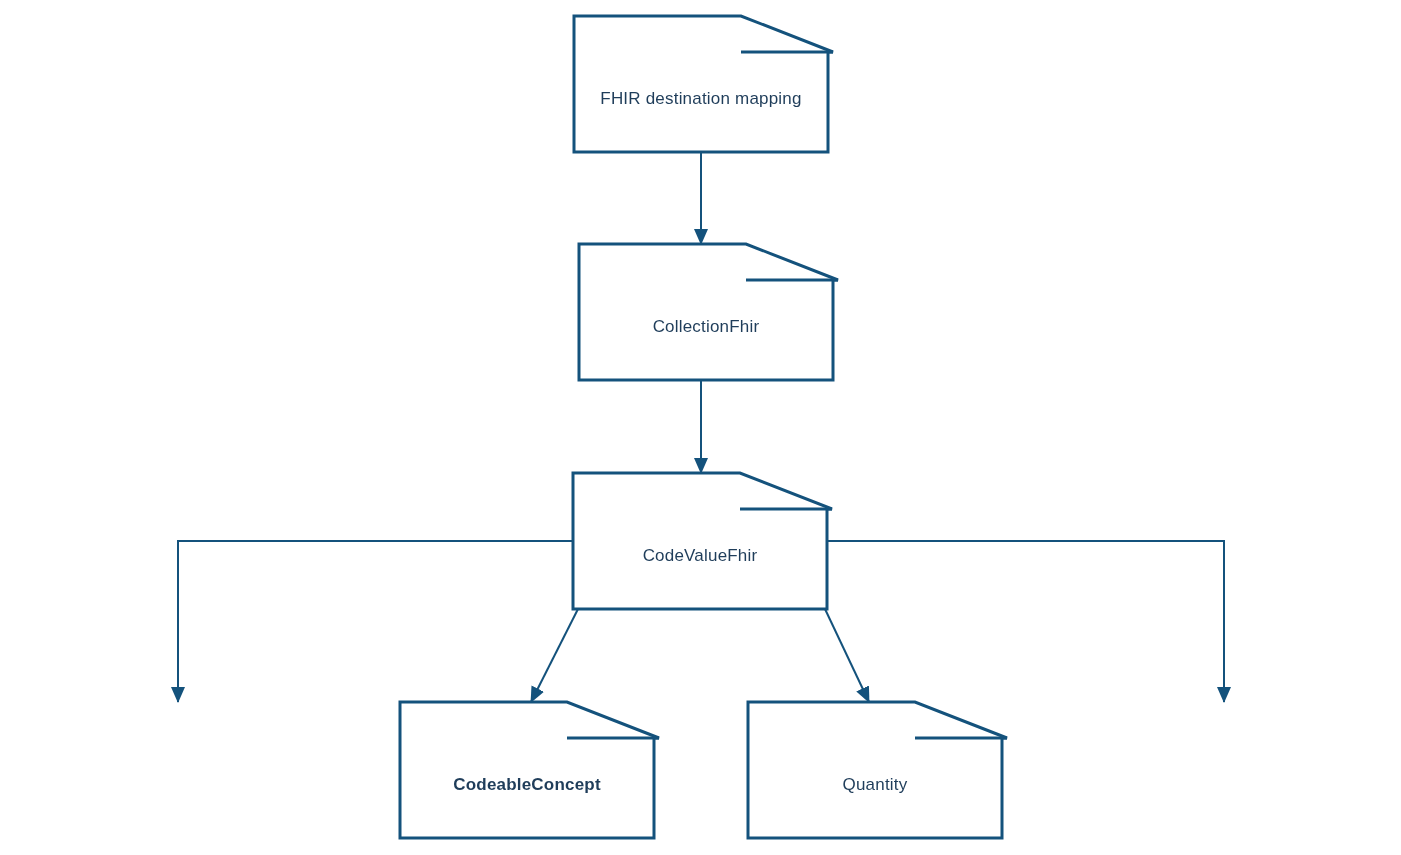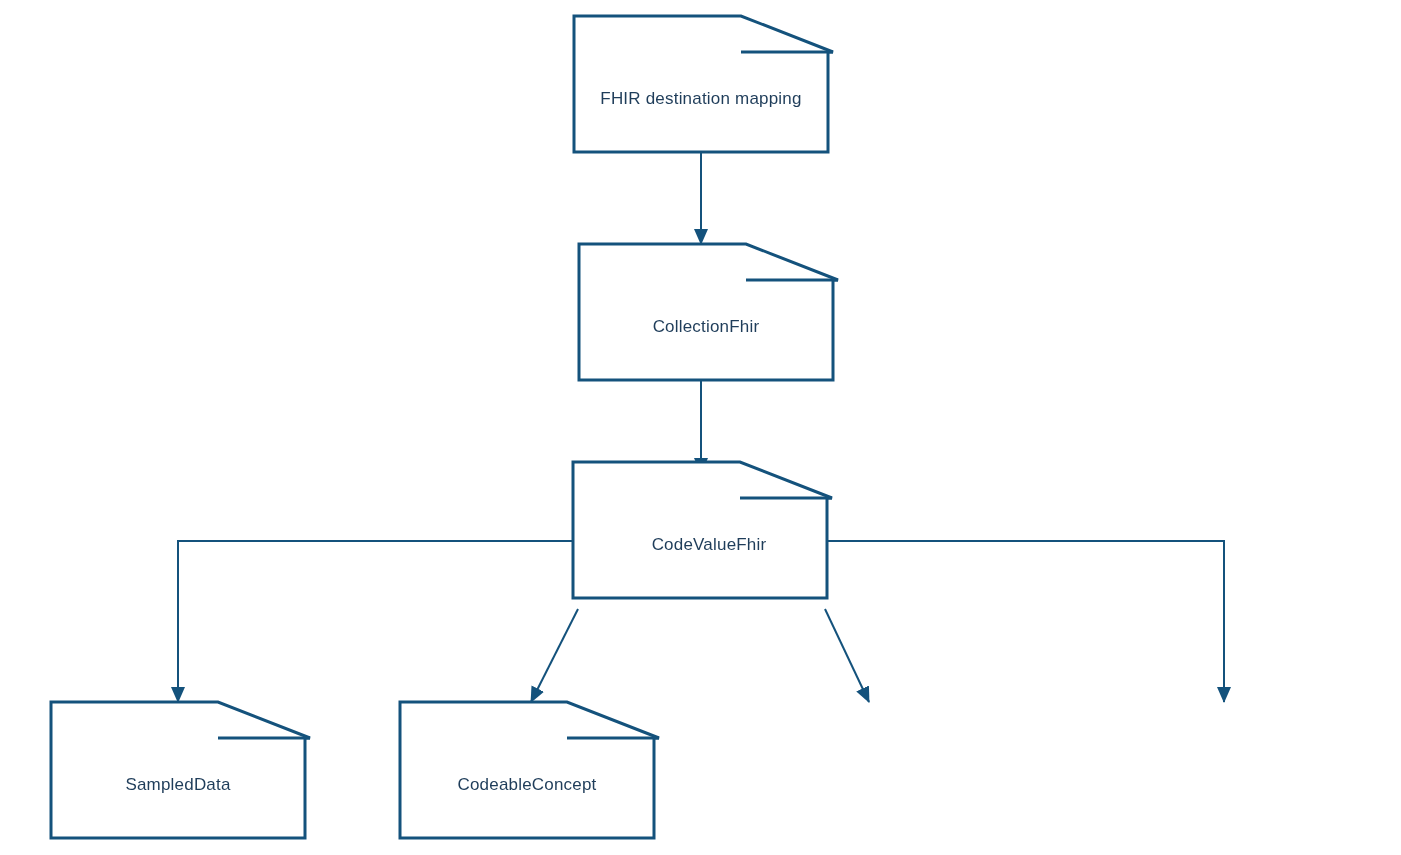--- a/index.html
+++ b/index.html
@@ -11,23 +11,23 @@
   .node { position:absolute; width:254px; height:136px; }
   .node svg.doc { position:absolute; left:0; top:0; overflow:visible; }
   .node .label {
     position:absolute; left:0; top:0; right:0; bottom:0;
     display:flex; align-items:center; justify-content:center;
     padding-top:30px; color:#1f3d5a; font-size:17px; letter-spacing:0.2px;
     white-space:nowrap; pointer-events:none;
   }
   .n1 { left:574px; top:16px;  }
   .n2 { left:573px; top:244px;margin-left:6px; }
-  .n3 { left:573px; top:462px;padding-left:18px; }
+  .n3 { left:573px; top:473px; }
   .n4 { left:51px;   top:702px; }
-  .n5 { left:400px;  top:702px; }
+  .n5 { left:400px;  top:702px;font-weight:bold; }
   .n6 { left:748px;  top:702px; }
   .n7 { left:1097px; top:702px; }
 </style>
 </head>
 <body>
 
 <div class="canvas">
 
   <svg class="edges" viewBox="0 0 1401 855">
     <defs>
@@ -60,31 +60,31 @@
   </div>
 
   <div class="node n3">
     <svg class="doc" width="254" height="136" viewBox="0 0 254 136">
       <path d="M0 0 H167 L259 36 H254 V136 H0 Z" fill="#ffffff" stroke-width="3" stroke-linejoin="miter" stroke="#14527c"></path>
       <path d="M167 36 H259" fill="none" stroke-width="3" stroke="#14527c"></path>
     </svg>
     <span class="label">CodeValueFhir</span>
   </div>
 
-  <div class="node n4">
-    <svg class="doc" width="254" height="136" viewBox="0 0 254 136">
-      <path d="M0 0 H167 L259 36 H254 V136 H0 Z" fill="#ffffff" stroke-width="3" stroke-linejoin="miter" stroke="#14527c"></path>
-      <path d="M167 36 H259" fill="none" stroke-width="3" stroke="#14527c"></path>
-    </svg>
-    <span class="label">SampledData</span>
-  </div>
 
   <div class="node n5">
     <svg class="doc" width="254" height="136" viewBox="0 0 254 136">
       <path d="M0 0 H167 L259 36 H254 V136 H0 Z" fill="#ffffff" stroke-width="3" stroke-linejoin="miter" stroke="#14527c"></path>
       <path d="M167 36 H259" fill="none" stroke-width="3" stroke="#14527c"></path>
     </svg>
     <span class="label">CodeableConcept</span>
   </div>
 
+  <div class="node n6">
+    <svg class="doc" width="254" height="136" viewBox="0 0 254 136">
+      <path d="M0 0 H167 L259 36 H254 V136 H0 Z" fill="#ffffff" stroke-width="3" stroke-linejoin="miter" stroke="#14527c"></path>
+      <path d="M167 36 H259" fill="none" stroke-width="3" stroke="#14527c"></path>
+    </svg>
+    <span class="label">Quantity</span>
+  </div>
 
 
 </div>
 
 </body></html>

